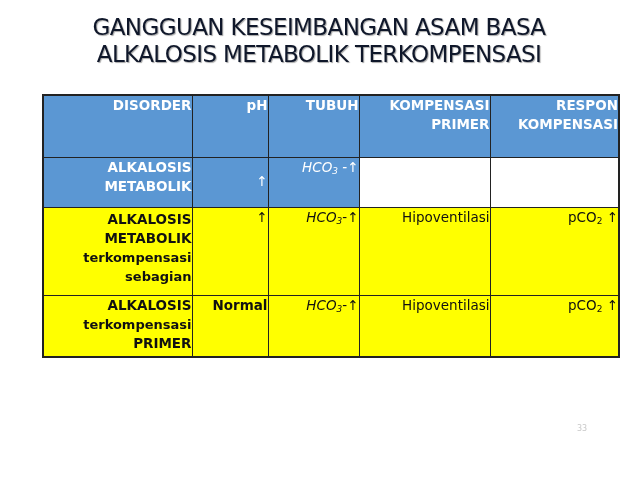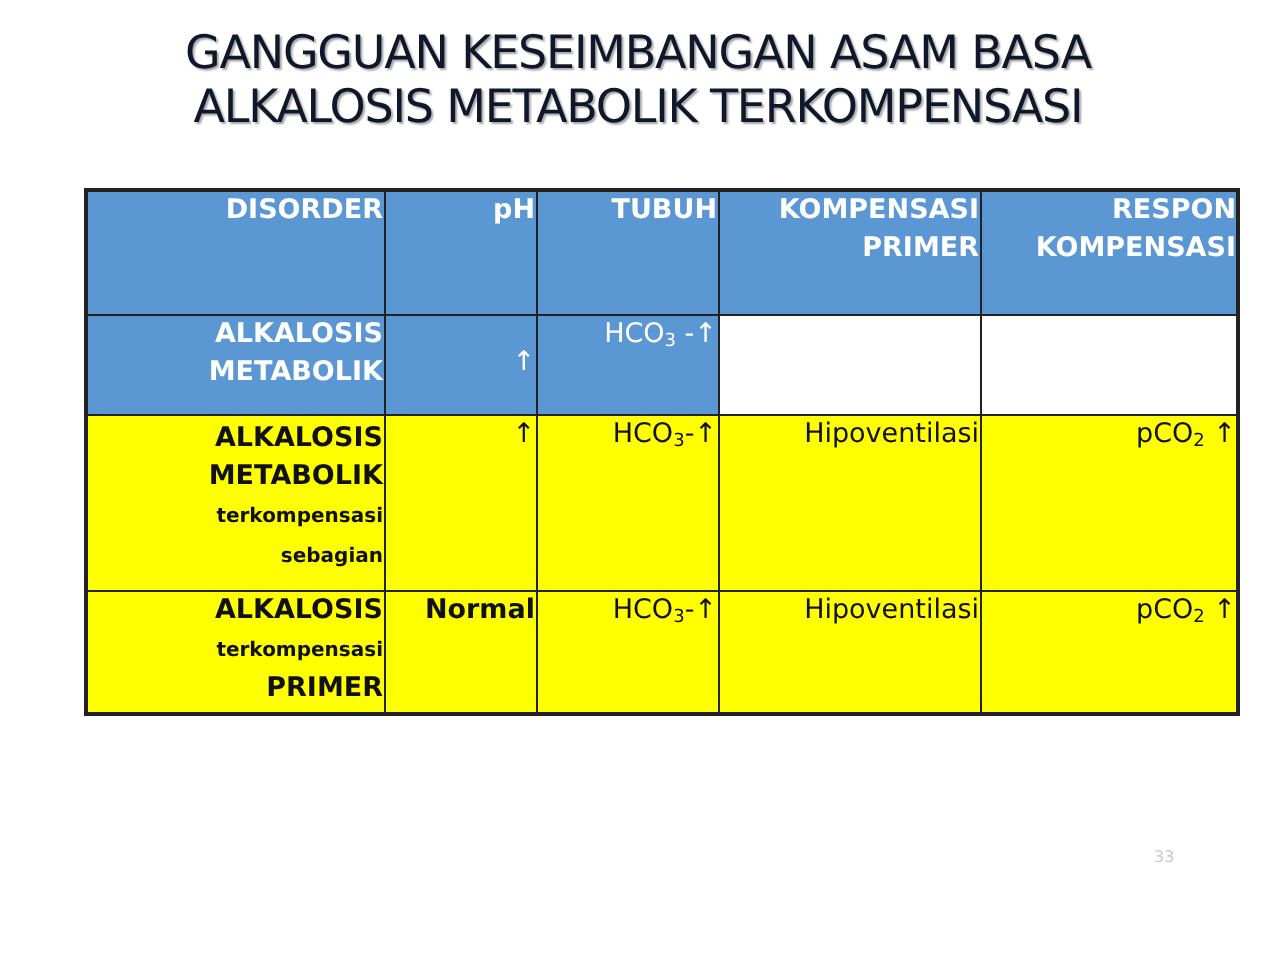--- a/index.html
+++ b/index.html
@@ -25,22 +25,22 @@
       font-size: 13.5px; line-height: 19px;
     }
     .hdr th { background: #5b97d3; color: #ffffff; font-weight: bold; height: 62px; padding-top: 6px; box-sizing: border-box; }
     .r1 td { background: #5b97d3; color: #ffffff; height: 50px; padding-top: 5px; box-sizing: border-box; }
     .r1 td.blank { background: #ffffff; }
     .r1 .dis { font-weight: bold; }
     .r2 td { background: #ffff00; color: #111; height: 85px; vertical-align: middle; }
     .r2 .dis { font-weight: bold; vertical-align: top; padding-top: 2px; }
     .r3 td { background: #ffff00; color: #111; height: 62px; padding-top: 1px; box-sizing: border-box; }
     .r3 .dis, .r3 .ph { font-weight: bold; }
-    .dis .lc { font-size: 10px; }
-    .ital { }
+    .dis .lc { font-size: 13px; }
+    .ital { font-style: italic; }
     .sub { font-size: 9px; vertical-align: -2px; }
     .pagenum {
       position: absolute; left: 577px; top: 424px; font-size: 8px; color: #c8c8c8;
       font-family: "DejaVu Sans", sans-serif;
     }
   </style>
 </head>
 <body>
 
 <div class="title">

